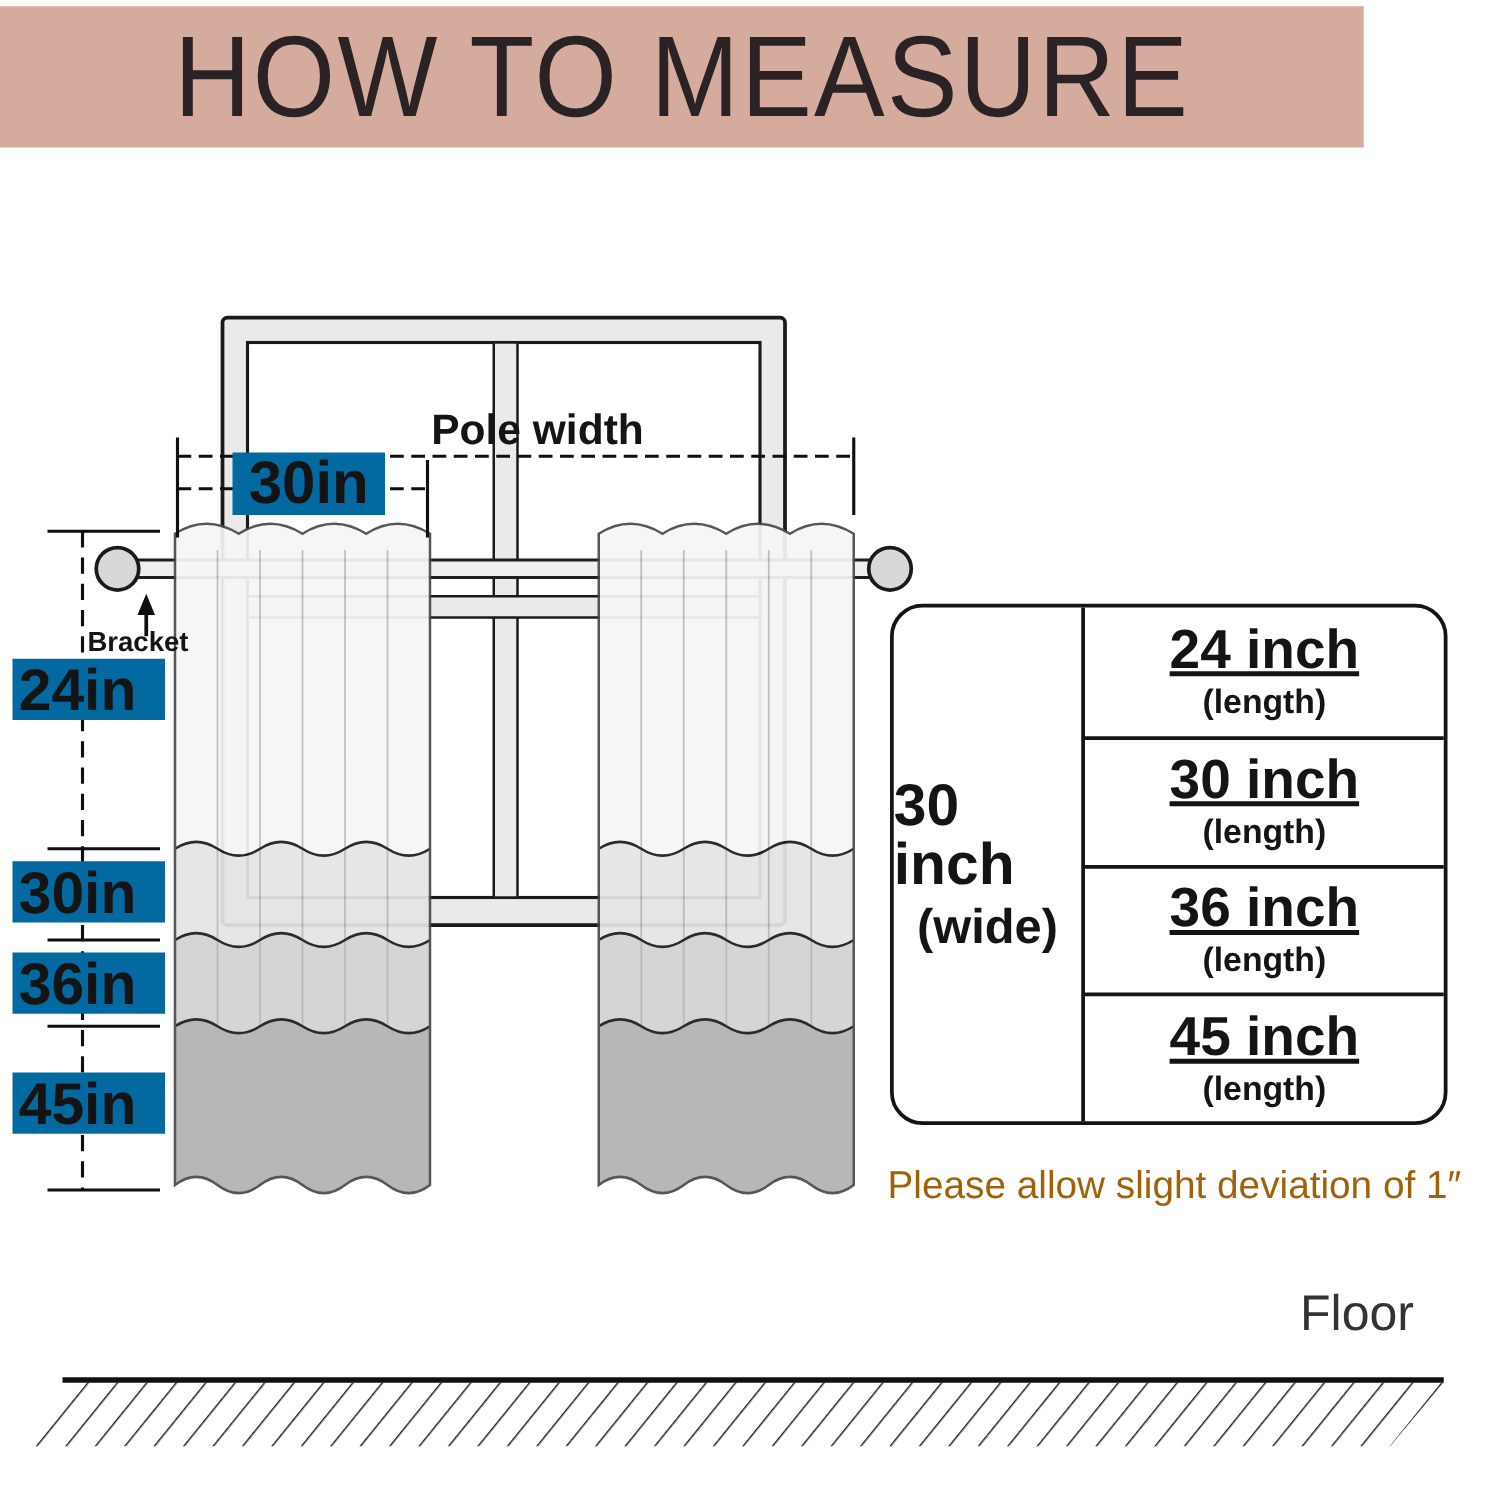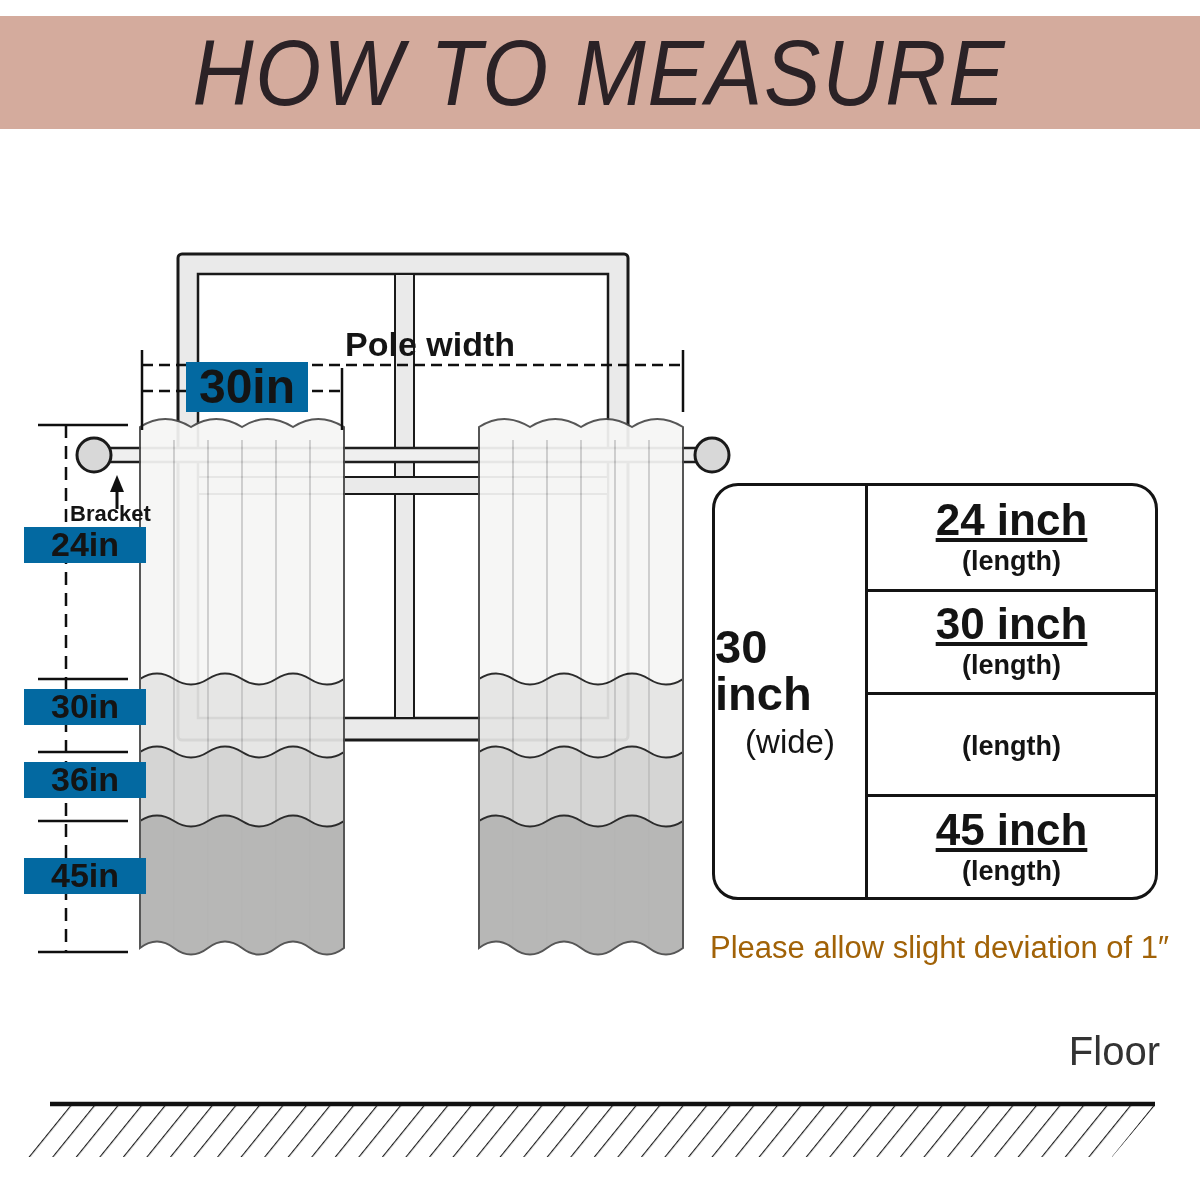--- a/index.html
+++ b/index.html
@@ -6,53 +6,53 @@
     --banner-bg:#d4ab9d; --banner-text:#2b2226; --line:#141414;
     --curtain-b1:#f6f6f5; --curtain-b2:#e5e5e4; --curtain-b3:#d2d2d1; --curtain-b4:#b2b2b1;
     --frame-fill:#eaeaea; --rod-fill:#efefef; --finial-fill:#d8d8d8;
   }
   html,body{margin:0;padding:0;}
   body{
     width:1200px;height:1200px;position:relative;overflow:hidden;background:#ffffff;
     font-family:"Liberation Sans","DejaVu Sans",sans-serif;color:var(--line);
   }
   .banner{
-    position:absolute;left:0;top:16px;width:1200px;height:113px;background:var(--banner-bg);
-    display:flex;align-items:center;justify-content:center;font-style:italic;
+    position:absolute;left:0;top:5px;width:1091px;height:113px;background:var(--banner-bg);
+    display:flex;align-items:center;justify-content:center;
   }
   .banner h1{
     margin:0;font-size:92px;font-weight:400;letter-spacing:2px;color:var(--banner-text);
     transform:scaleX(.92);transform-origin:center;white-space:nowrap;line-height:1;
   }
   svg.diagram{position:absolute;left:0;top:0;width:1200px;height:1200px;}
   .lbl{position:absolute;white-space:nowrap;color:var(--line);line-height:1.05;}
   .b{font-weight:700;}
   .onwhite{background:#0369a1;padding:0 5px;}
   .pole-width{left:295px;top:327px;width:220px;text-align:right;font-size:34px;}
   .pole-val{left:186px;top:362px;width:112px;text-align:center;font-size:48px;}
   .bracket{left:70px;top:502px;font-size:22px;}
-  .len{left:24px;width:112px;text-align:center;font-size:34px;}
+  .len{left:10px;width:112px;text-align:left;font-size:47px;}
   .len24{top:527px;} .len30{top:689px;} .len36{top:762px;} .len45{top:858px;}
   .size-table{
     position:absolute;left:712px;top:483px;width:446px;height:417px;box-sizing:border-box;
     border:3px solid var(--line);border-radius:26px;background:#fff;
     display:grid;grid-template-columns:153px 1fr;grid-template-rows:repeat(4,1fr);
   }
   .t-left{
     grid-row:1/5;border-right:3px solid var(--line);
     display:flex;flex-direction:column;align-items:center;justify-content:center;
   }
   .t-cell{display:flex;flex-direction:column;align-items:center;justify-content:center;}
   .t-cell + .t-cell{border-top:3px solid var(--line);}
   .t-size{font-size:44px;font-weight:700;line-height:1;text-decoration:underline;}
   .t-sub{font-size:27px;font-weight:700;line-height:1.15;margin-top:4px;}
   .t-wide{font-size:47px;font-weight:700;line-height:1;}
-  .t-widesub{font-size:33px;font-weight:400;margin-top:6px;}
+  .t-widesub{font-size:39px;font-weight:700;margin-top:6px;}
   .note{position:absolute;left:710px;top:928px;font-size:31px;color:#a16207;line-height:1.3;}
-  .floor{position:absolute;left:1040px;top:1030px;width:120px;text-align:right;font-size:40px;color:#333;}
+  .floor{position:absolute;left:1040px;top:1030px;width:120px;font-size:40px;color:#333;}
 </style>
 </head>
 <body>
 
 <div class="banner">
   <h1>HOW TO MEASURE</h1>
 </div>
 
 <svg class="diagram" viewBox="0 0 1200 1200">
   <defs>
@@ -169,20 +169,21 @@
   </div>
   <div class="t-cell">
     <span class="t-size">24 inch</span>
     <span class="t-sub">(length)</span>
   </div>
   <div class="t-cell">
     <span class="t-size">30 inch</span>
     <span class="t-sub">(length)</span>
   </div>
   <div class="t-cell">
+    <span class="t-size">36 inch</span>
     <span class="t-sub">(length)</span>
   </div>
   <div class="t-cell">
     <span class="t-size">45 inch</span>
     <span class="t-sub">(length)</span>
   </div>
 </div>
 
 <div class="note">
   <div>Please allow slight deviation of 1″</div>

